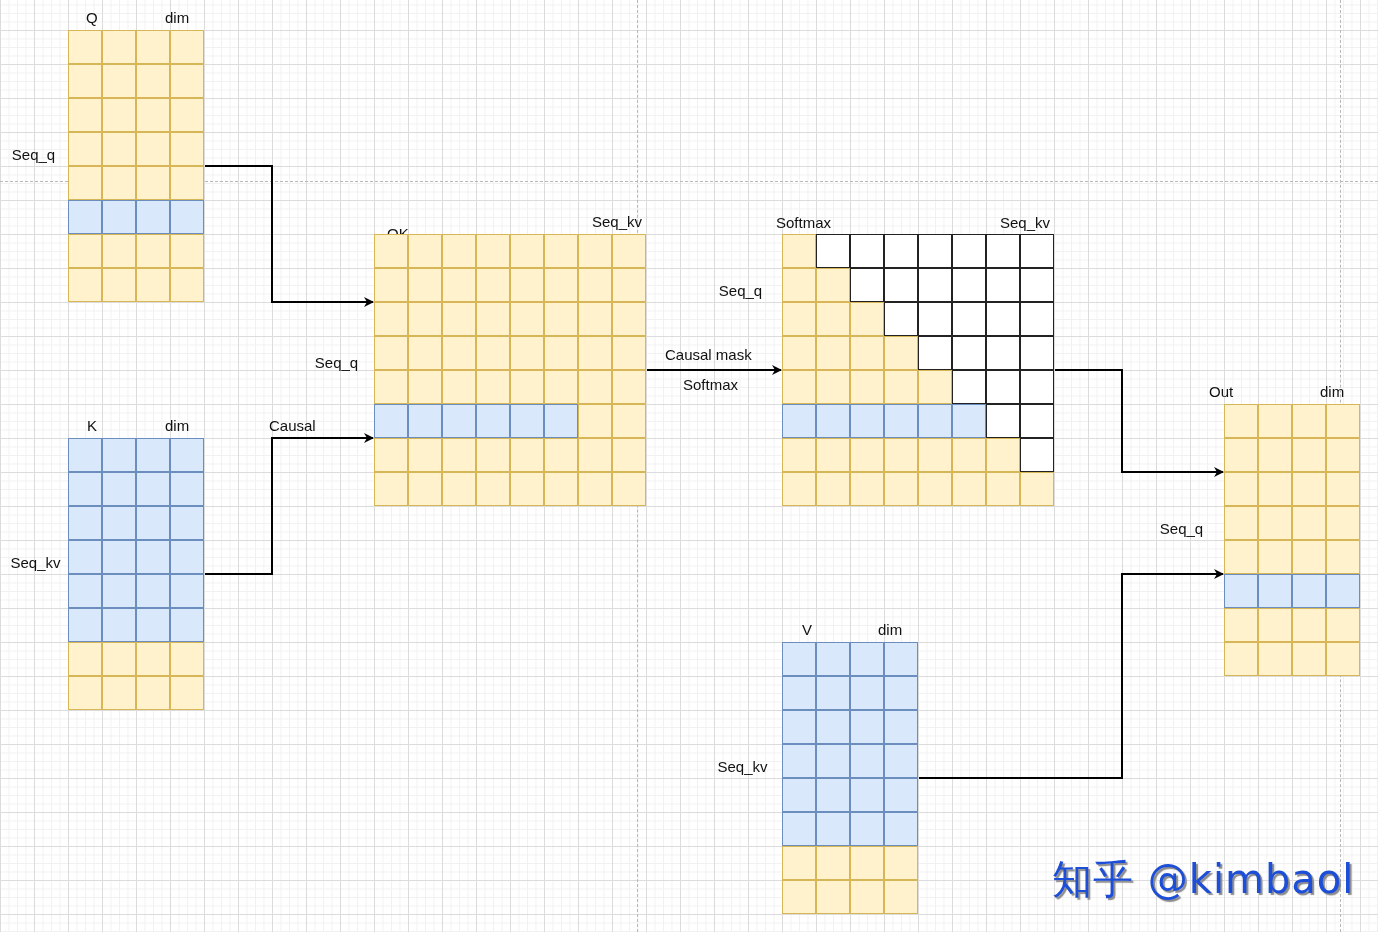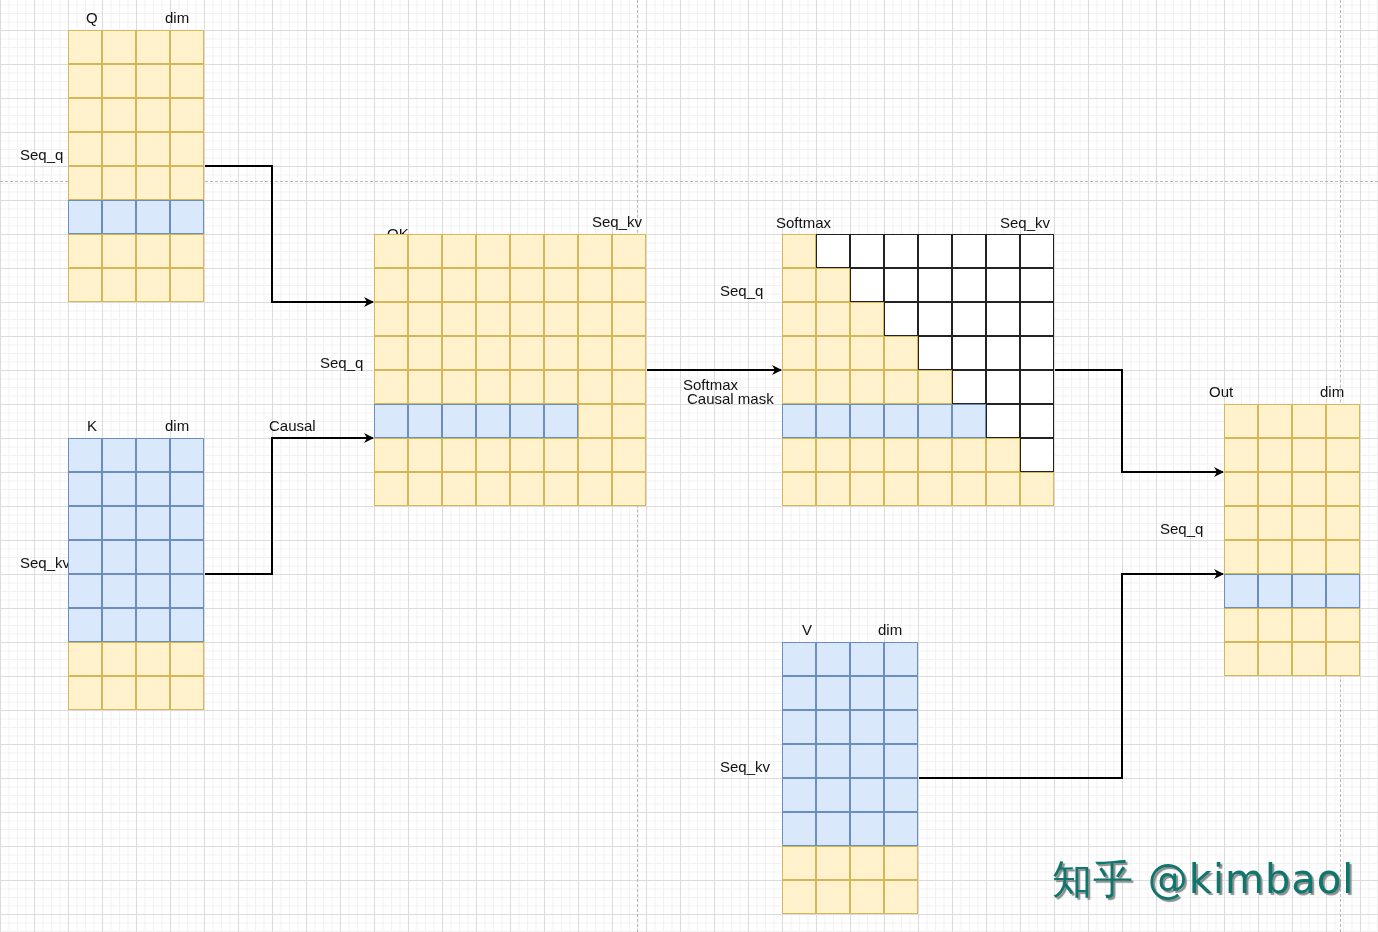--- a/index.html
+++ b/index.html
@@ -16,24 +16,24 @@
       font-family: "Liberation Sans", sans-serif;
     }
     .guide-v { position: absolute; top: 0; width: 0; height: 932px; border-left: 1px dashed #b8b8b8; }
     .guide-h { position: absolute; left: 0; height: 0; width: 1378px; border-top: 1px dashed #b8b8b8; }
     .matrix { position: absolute; display: grid; }
     .cell { width: 34px; height: 34px; box-sizing: border-box; margin: 0; }
     .cell.y { background: #fff2cc; border: 1px solid #d6b656; }
     .cell.b { background: #dae8fc; border: 1px solid #6c8ebf; }
     .cell.w { background: #ffffff; border: 1px solid #222222; }
     .label { position: absolute; font-size: 15px; color: #111; white-space: nowrap; line-height: 1; }
-    .label.r { text-align: left; margin-left: 20px; }
+    .label.r { text-align: center; }
     svg.edges { position: absolute; left: 0; top: 0; pointer-events: none; }
     .watermark {
-      position: absolute; left: 1052px; top: 852px; font-size: 40px; color: #0f766e;
+      position: absolute; left: 1052px; top: 852px; font-size: 40px; color: #1d4ed8;
       text-shadow: 2px 2px 1px #8c8c8c; letter-spacing: 1px; white-space: nowrap;
       font-family: "DejaVu Sans", sans-serif;
     }
   </style>
 </head>
 <body>
 
 <div class="guide-v" style="left:637px"></div>
 <div class="guide-v" style="left:1340px"></div>
 <div class="guide-h" style="top:181px"></div>
@@ -324,21 +324,21 @@
     <div class="cell y"></div>
     <div class="cell y"></div>
     <div class="cell y"></div>
     <div class="cell y"></div>
     <div class="cell y"></div>
     <div class="cell y"></div>
     <div class="cell y"></div>
   </div>
 
 <div class="label" style="left:269px; top:418px;">Causal</div>
-<div class="label" style="left:687px; top:347px;margin-top:44px;">Causal mask</div>
+<div class="label" style="left:665px; top:347px;">Causal mask</div>
 <div class="label" style="left:683px; top:377px;">Softmax</div>
 
 <svg class="edges" width="1378" height="932">
   <defs>
     <marker id="arrow" markerWidth="10" markerHeight="10" refX="9" refY="5" orient="auto" markerUnits="userSpaceOnUse">
       <path d="M0,0 L10,5 L0,10 L3,5 Z" fill="#000"></path>
     </marker>
   </defs>
   <polyline points="205,166 272,166 272,302 373,302" fill="none" stroke="#000" stroke-width="2" marker-end="url(#arrow)"></polyline>
   <polyline points="205,574 272,574 272,438 373,438" fill="none" stroke="#000" stroke-width="2" marker-end="url(#arrow)"></polyline>

